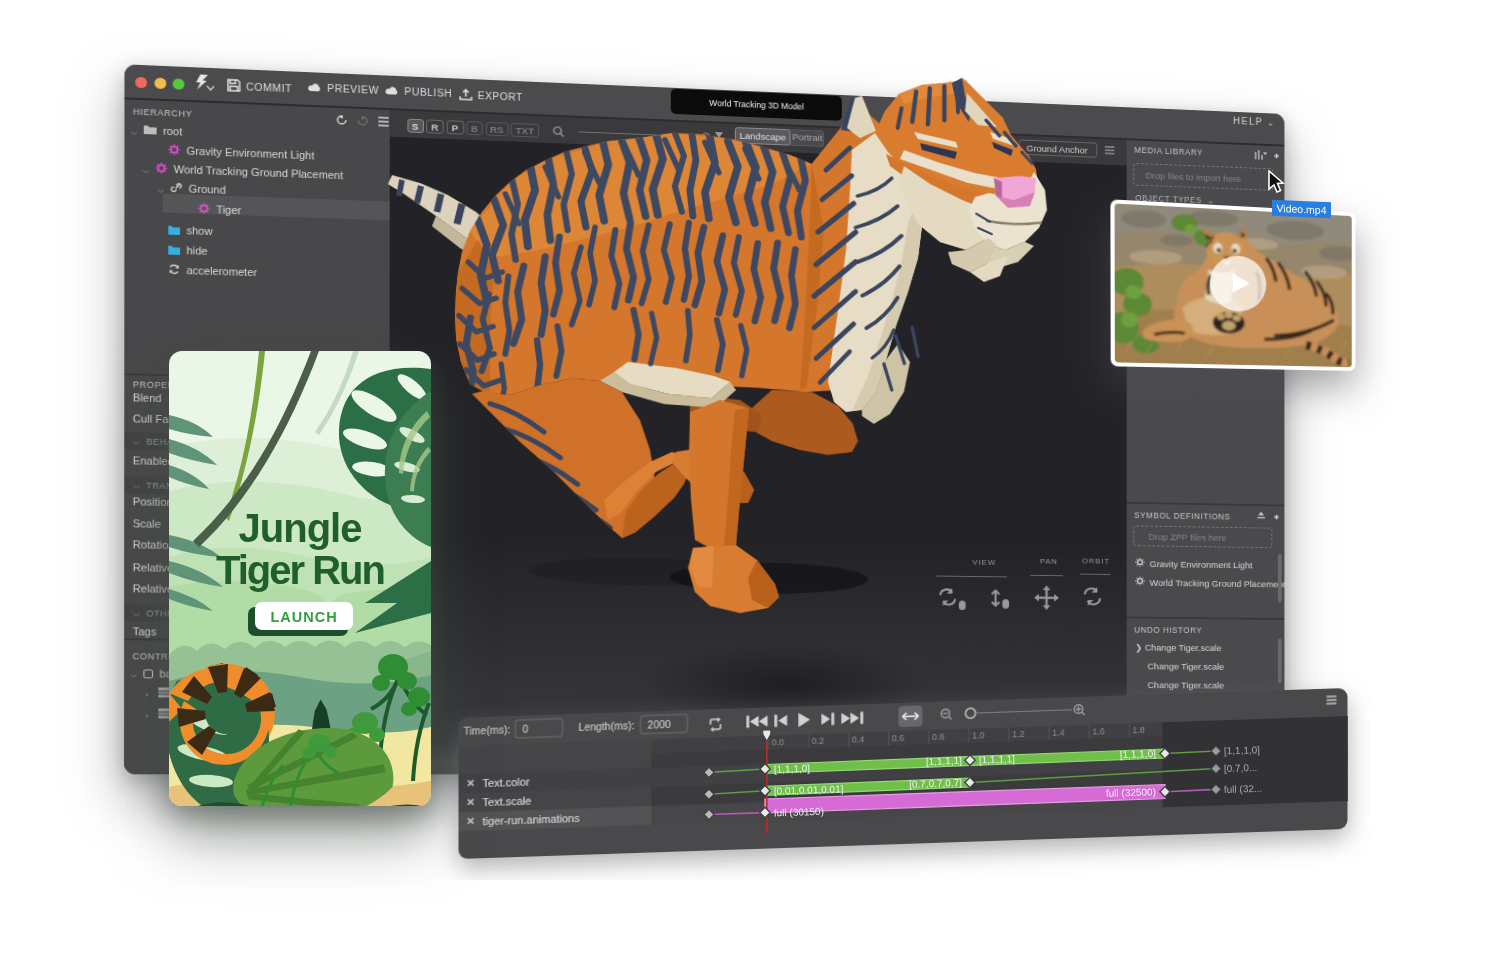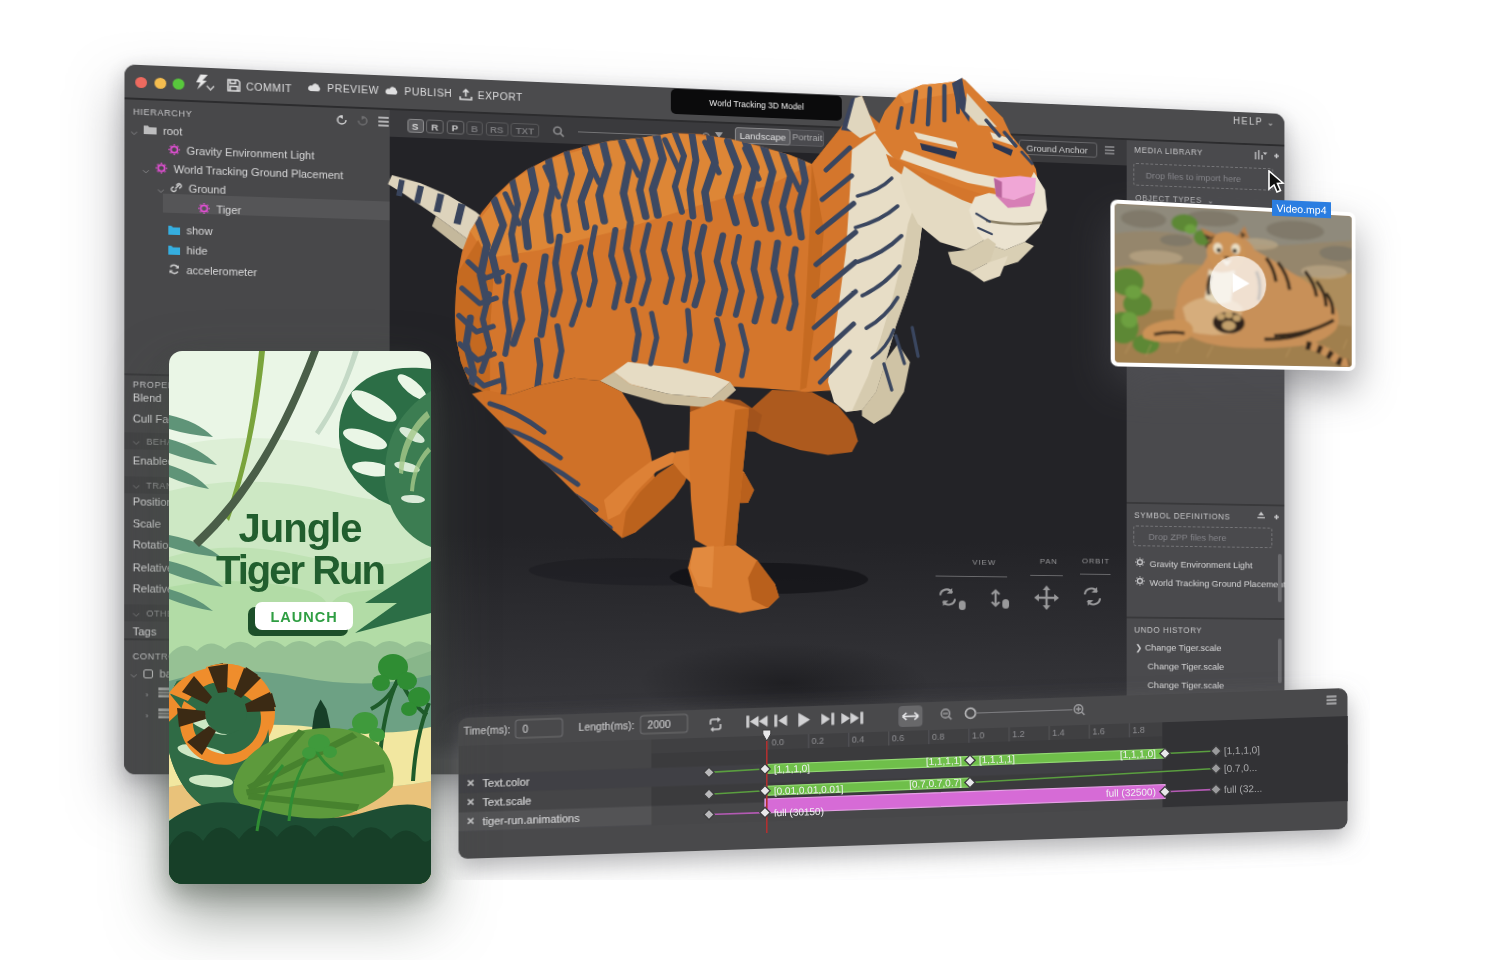--- a/index.html
+++ b/index.html
@@ -11,21 +11,21 @@
 .mbtn svg{vertical-align:-2px;margin-right:5px}
 .sep{left:0;top:33px;width:1161px;height:2px;background:#2c2c2e}
 .leftpanel{left:0;top:35px;width:251px;height:675px;background:#48484a;border-radius:0 0 0 11px}
 .viewport{left:251px;top:35px;width:742px;height:660px;background:#232327;overflow:hidden}
 .sidebar{left:993px;top:35px;width:168px;height:675px;background:#4a4a4d;border-radius:0 0 11px 0}
 .ph{color:#c7c7c9;font-size:8.5px;letter-spacing:.6px;font-weight:400}
 .row{position:absolute;white-space:nowrap;color:#d8d8d9;font-size:10.5px}
 .shead{position:absolute;white-space:nowrap;color:#9a9a9c;font-size:8.5px;letter-spacing:.5px}
 .dashed{position:absolute;border:1px dashed #77777a;border-radius:3px;color:#85858a;font-size:9.5px}
 #timelineSVG{left:430px;top:670px}
-#phone{left:169px;top:351px;width:262px;height:533px;border-radius:13px;overflow:hidden;box-shadow:0 30px 60px rgba(70,80,70,.55),0 10px 25px rgba(70,80,70,.4)}
+#phone{left:169px;top:351px;width:262px;height:455px;border-radius:13px;overflow:hidden;box-shadow:0 30px 60px rgba(70,80,70,.55),0 10px 25px rgba(70,80,70,.4)}
 #videocard{left:0;top:0;width:247px;height:167px;transform-origin:0 0;transform:matrix3d(1.2864096,0.0995473,0.0000000,0.0002170,0.0099470,1.0026880,0.0000000,0.0000073,0.0000000,0.0000000,1.0000000,0.0000000,1110.4000000,199.3000000,0.0000000,1.0000000);background:#fff;border-radius:7px;box-shadow:0 18px 40px rgba(80,80,85,.5)}
 #videocard .inner{position:absolute;left:4px;top:4px;right:4px;bottom:4px;border-radius:4px;overflow:hidden}
 #vlabel{left:1272px;top:201px;width:59px;height:16px;background:#2a7de1;color:#fff;font-size:10.5px;text-align:center;line-height:16px;transform:skewY(2.6deg);font-weight:400}
 </style></head><body>
 <div id="stage">
 <div id="mainwin" class="abs">
       <div class="titlebar abs"></div>
       <div class="tl abs" style="left:10.4px;background:#ee6a5f"></div>
       <div class="tl abs" style="left:27.5px;background:#f5bd4f"></div>
       <div class="tl abs" style="left:45.1px;background:#58c83c"></div>

